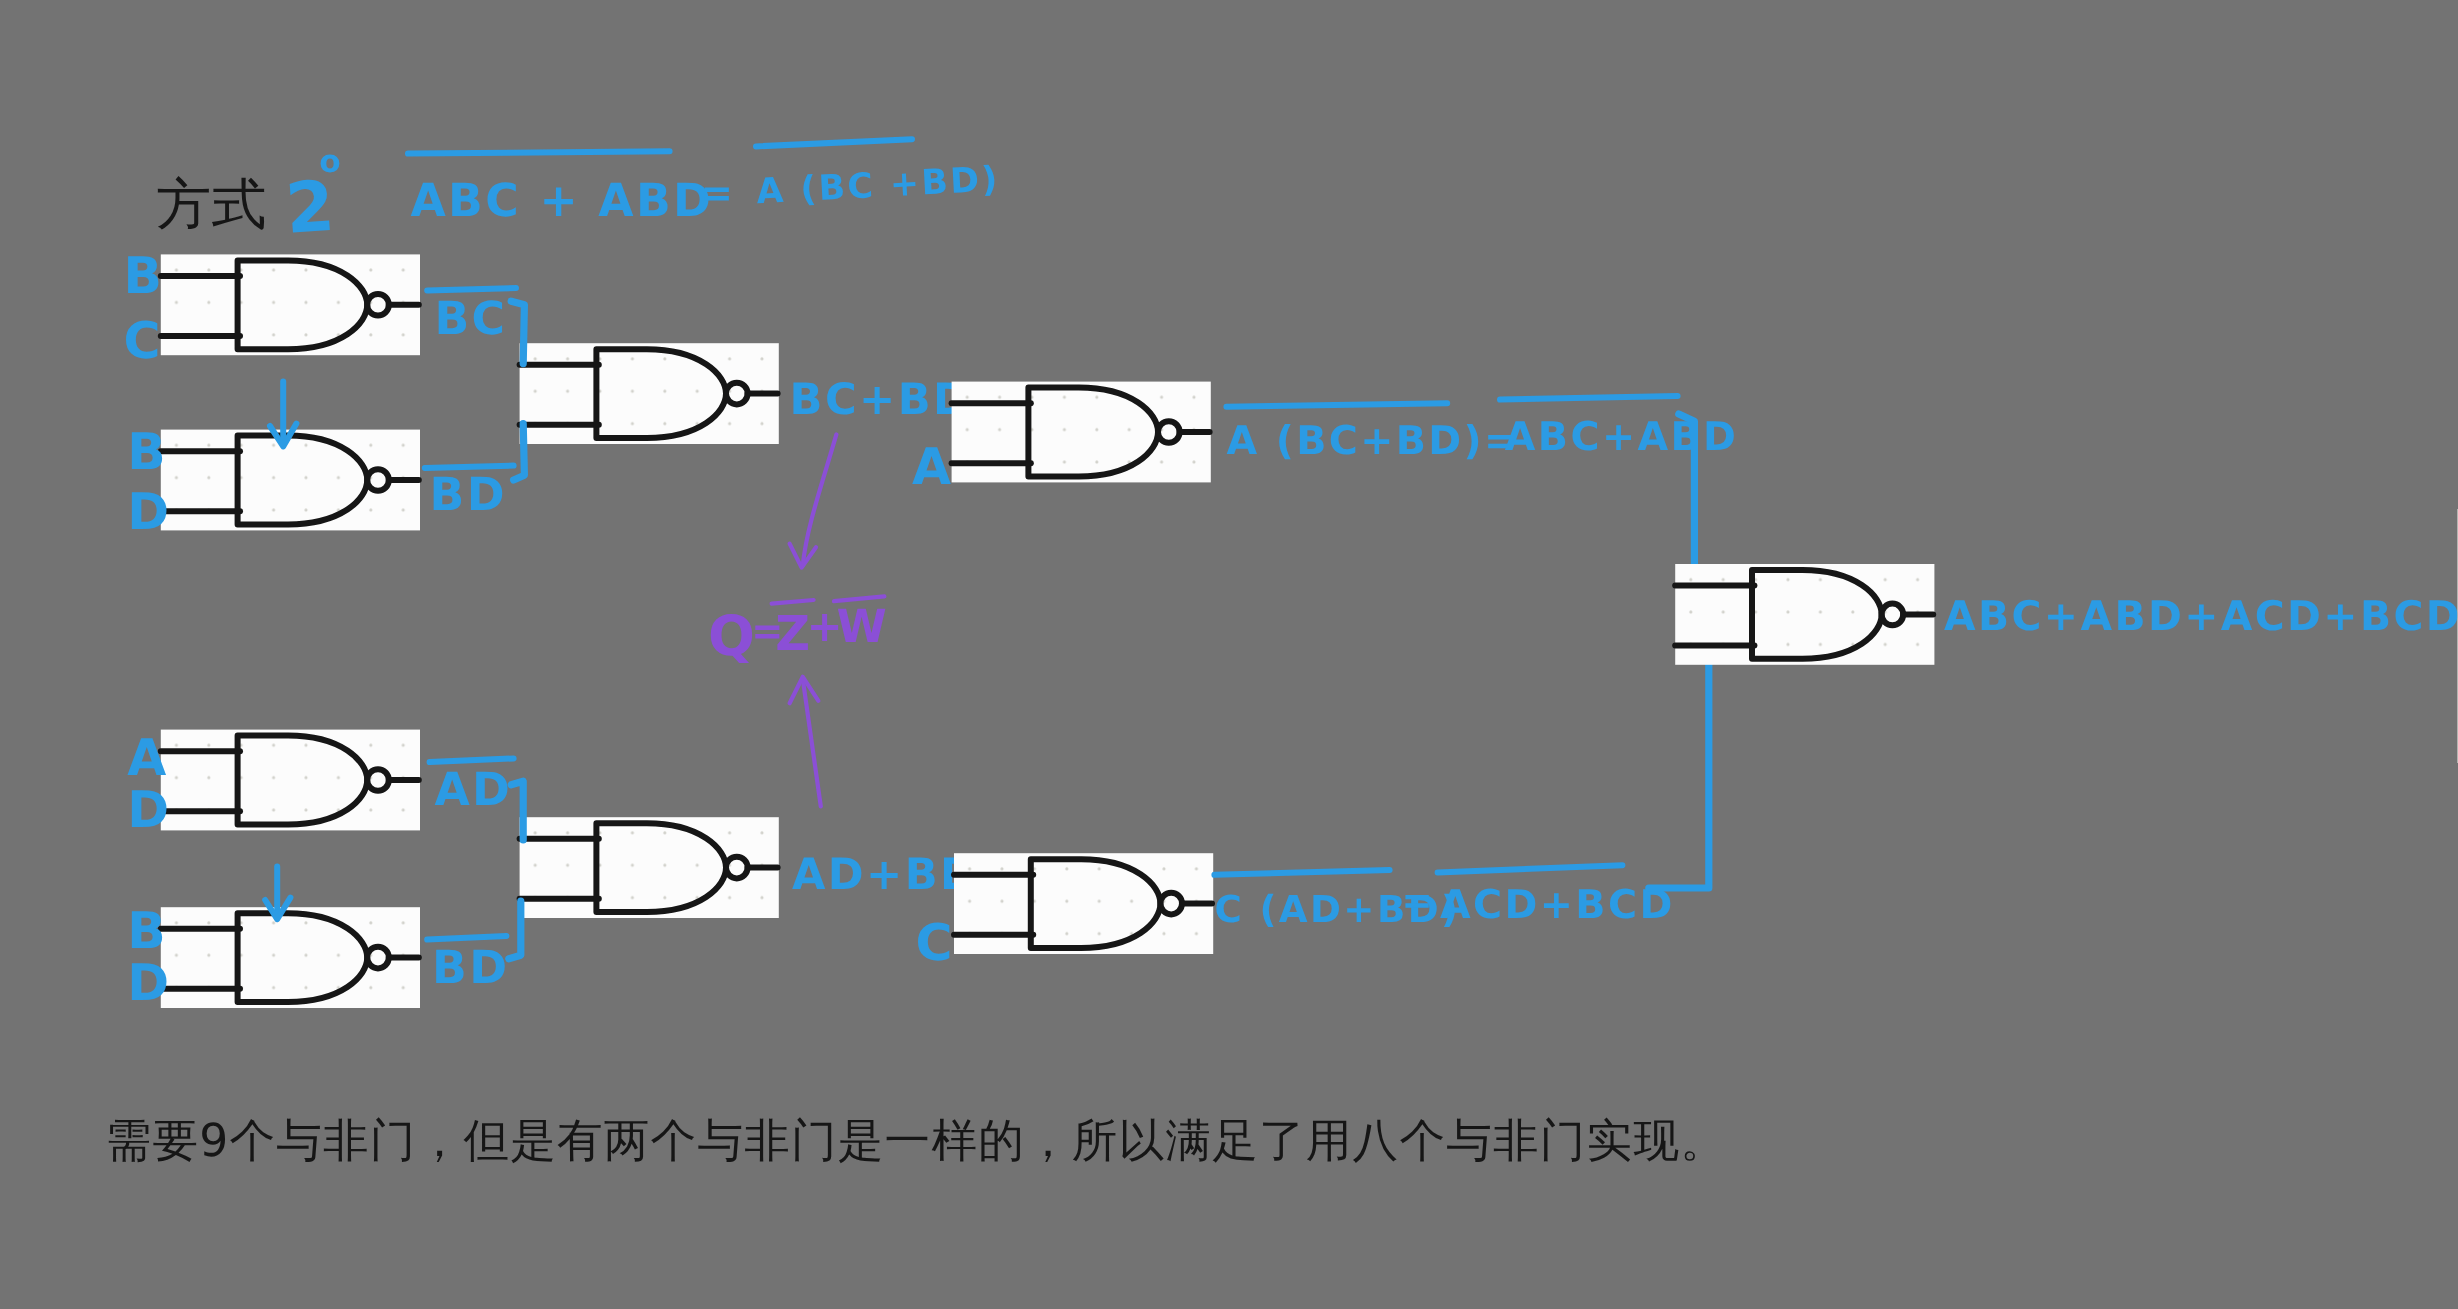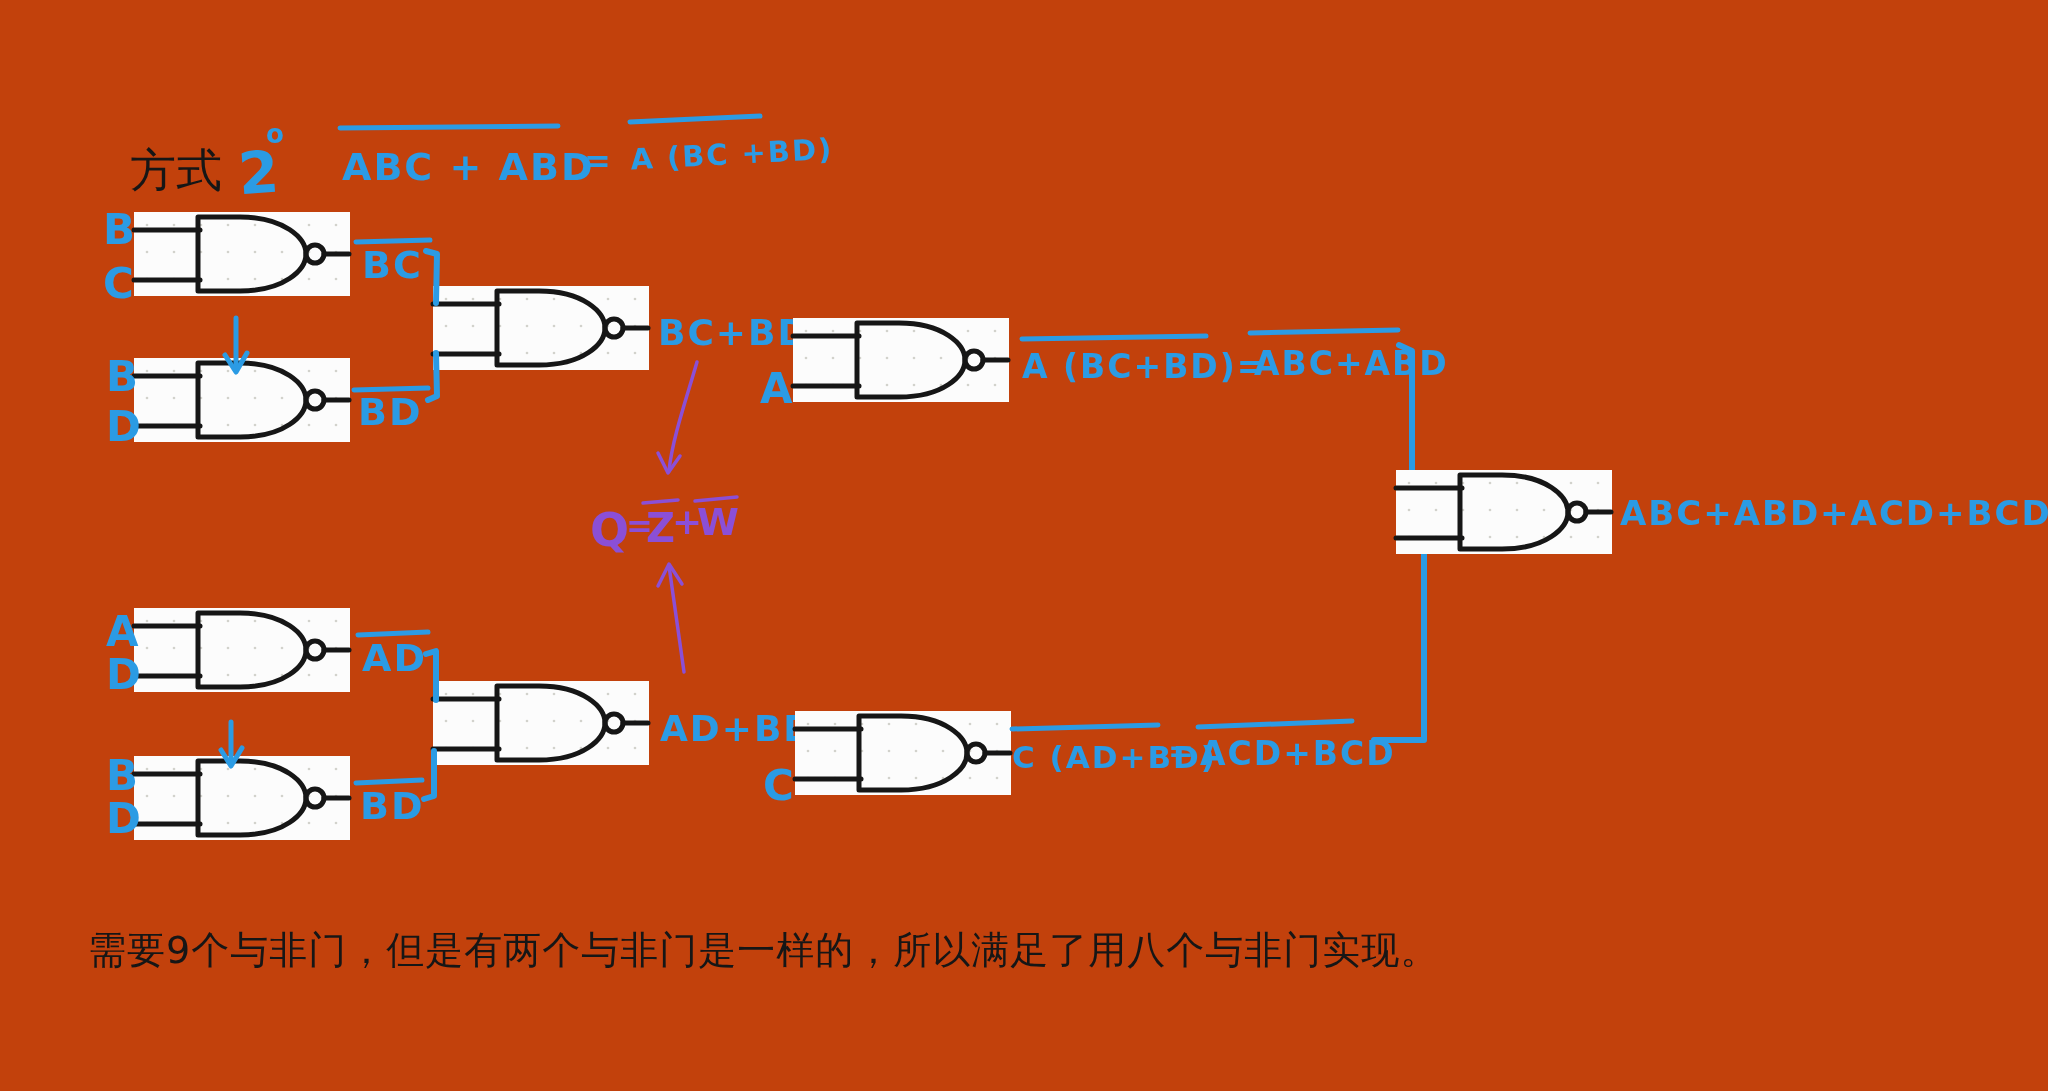--- a/index.html
+++ b/index.html
@@ -1,16 +1,16 @@
 <!DOCTYPE html>
 <html><head>
 <meta charset="utf-8">
 <style>
   html,body{margin:0;padding:0;background:#eff0e8;}
-  .stage{position:relative;width:2048px;height:1091px;background:#c2410c;overflow:hidden;
+  .stage{position:relative;width:2048px;height:1091px;background:#737373;overflow:hidden;
          font-family:"DejaVu Sans",sans-serif;}
   svg{display:block}
   text{font-family:"DejaVu Sans","Liberation Sans",sans-serif;}
   .ink-text{fill:#161616;font-weight:500;}
   .blue-text{fill:#2b9be4;font-weight:bold;letter-spacing:2px;}
   .purple-text{fill:#8b4fd6;font-weight:600;letter-spacing:1px;}
   .blue-line{stroke:#2b9be4;stroke-width:6;fill:none;stroke-linecap:round;stroke-linejoin:round;}
   .blue-thin{stroke:#2b9be4;stroke-width:5;fill:none;stroke-linecap:round;stroke-linejoin:round;}
   .purple-line{stroke:#8b4fd6;stroke-width:3.5;fill:none;stroke-linecap:round;stroke-linejoin:round;}
 </style>

